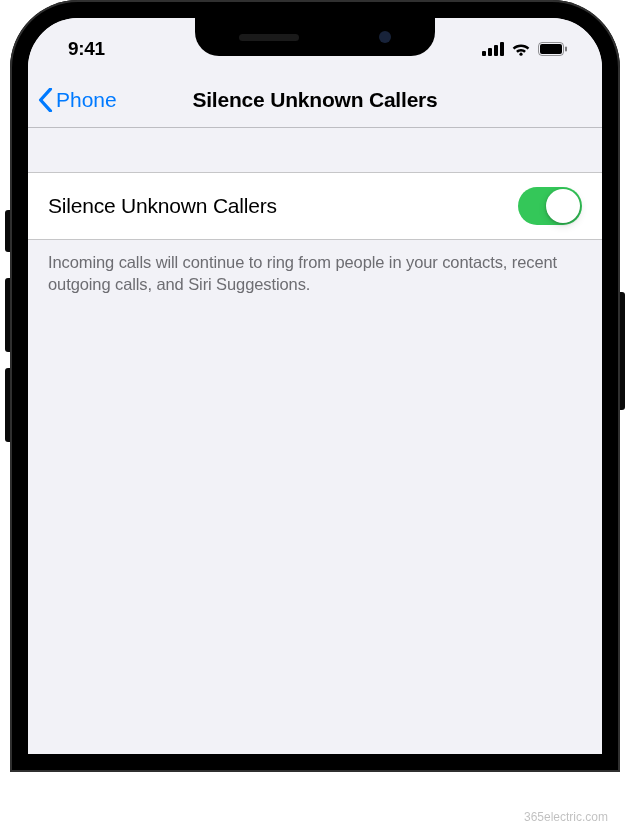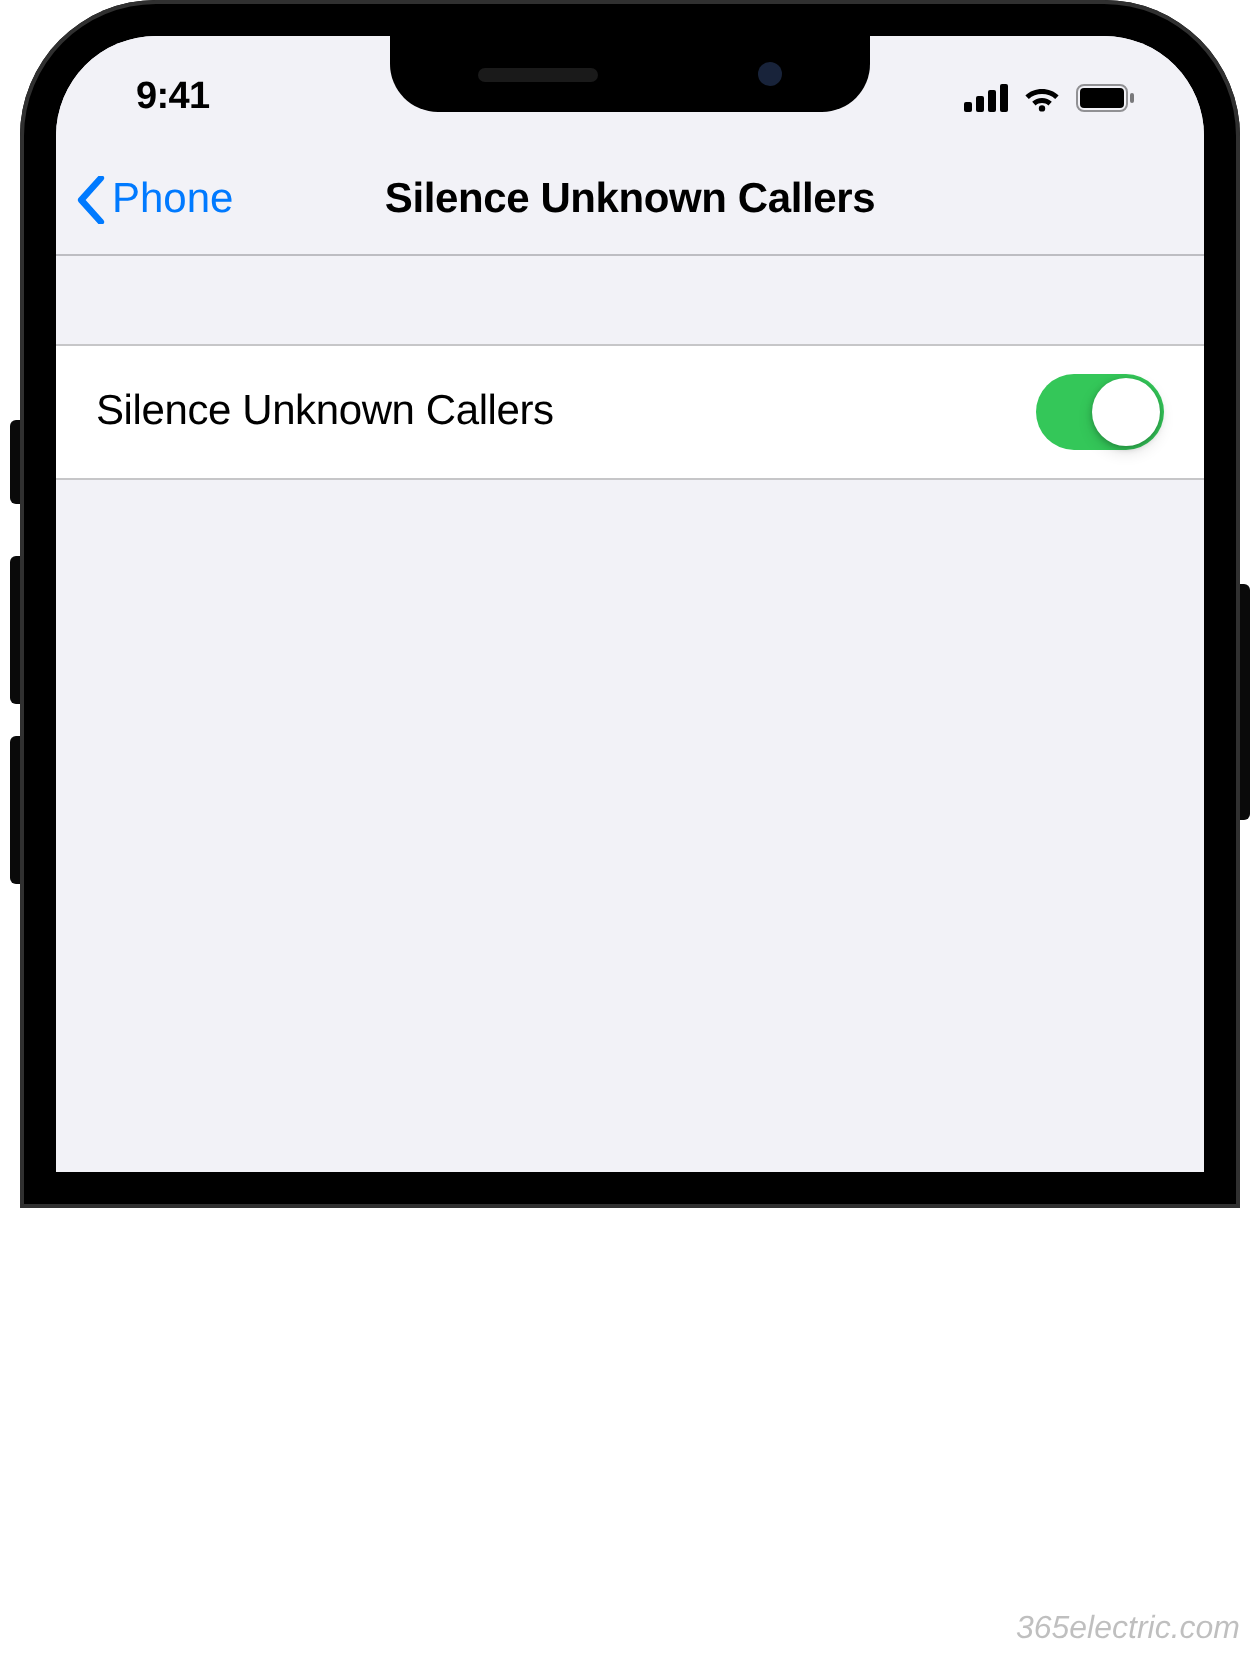--- a/index.html
+++ b/index.html
@@ -8,21 +8,21 @@
       background: #fff;
       width: 630px;
       height: 828px;
       position: relative;
     }
     .device-frame {
       position: absolute;
       left: 10px;
       top: 0;
       width: 610px;
-      height: 604px;
+      height: 772px;
       background: #000;
       border-radius: 68px 68px 0 0;
       padding: 18px;
       box-shadow: inset 0 0 0 2px #303030;
     }
     .screen {
       width: 100%;
       height: 100%;
       background: #f2f2f7;
       border-radius: 50px 50px 0 0;
@@ -128,27 +128,26 @@
       padding: 12px 20px 0 20px;
       font-size: 16.5px;
       line-height: 1.32;
       color: #6d6d72;
       letter-spacing: -0.1px;
     }
     .footer-text p { margin-bottom: 20px; }
 
     .watermark {
       position: absolute;
-      right: 10px;
+      right: 22px;
       bottom: 4px;
-      font-size: 16px;
+      font-size: 12px;
       color: rgba(0,0,0,0.25);
       font-family: Arial, sans-serif;
       z-index: 20;
-      font-style: italic;
     }
   </style>
 </head>
 <body>
 
 <div class="side-btn-left-top"></div>
 <div class="side-btn-vol-up"></div>
 <div class="side-btn-vol-down"></div>
 <div class="side-btn-right"></div>
 
@@ -195,18 +194,19 @@
     <div class="spacer"></div>
 
     <div class="cell">
       <div class="cell-label">Silence Unknown Callers</div>
       <div class="switch on">
         <div class="switch-knob"></div>
       </div>
     </div>
 
     <div class="footer-text">
+      <p>Incoming calls will continue to ring from people in your contacts, recent outgoing calls, and Siri Suggestions.</p>
     </div>
 
   </div>
 </div>
 
 <div class="watermark">365electric.com</div>
 
 </body></html>

